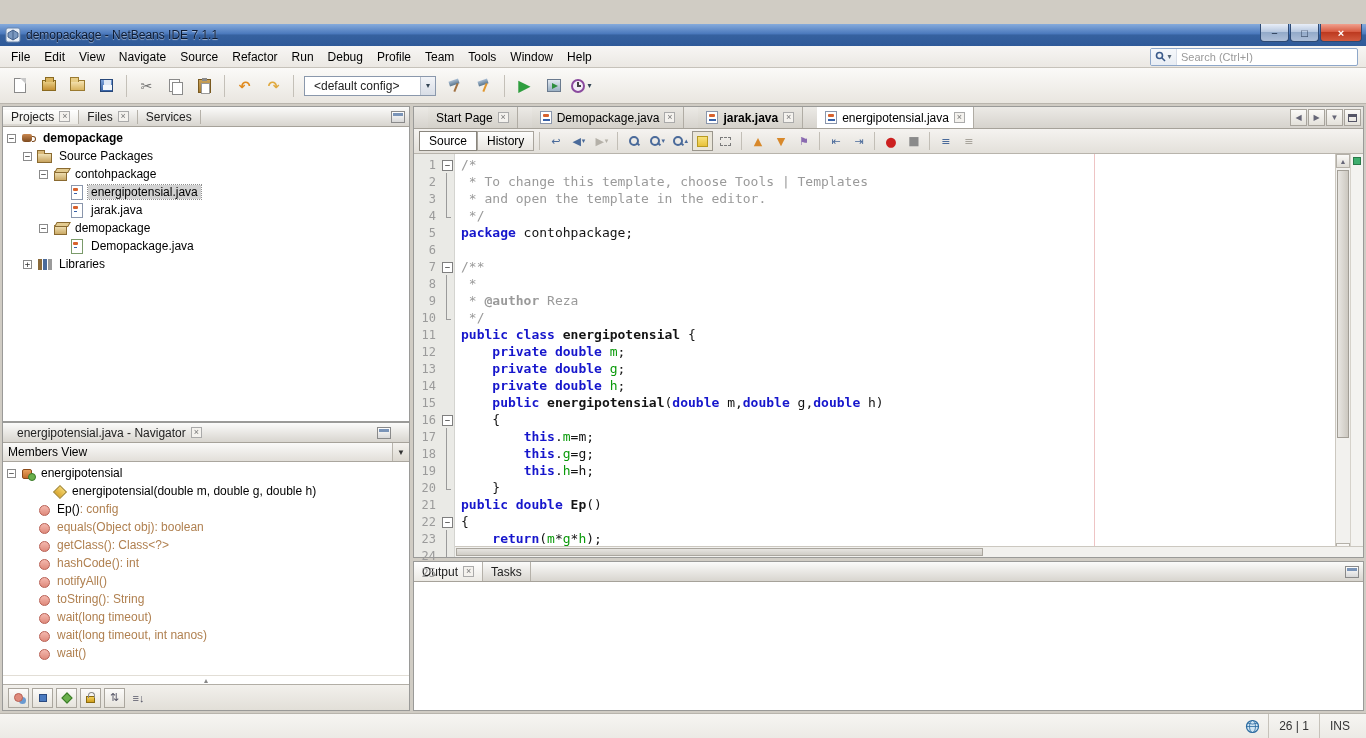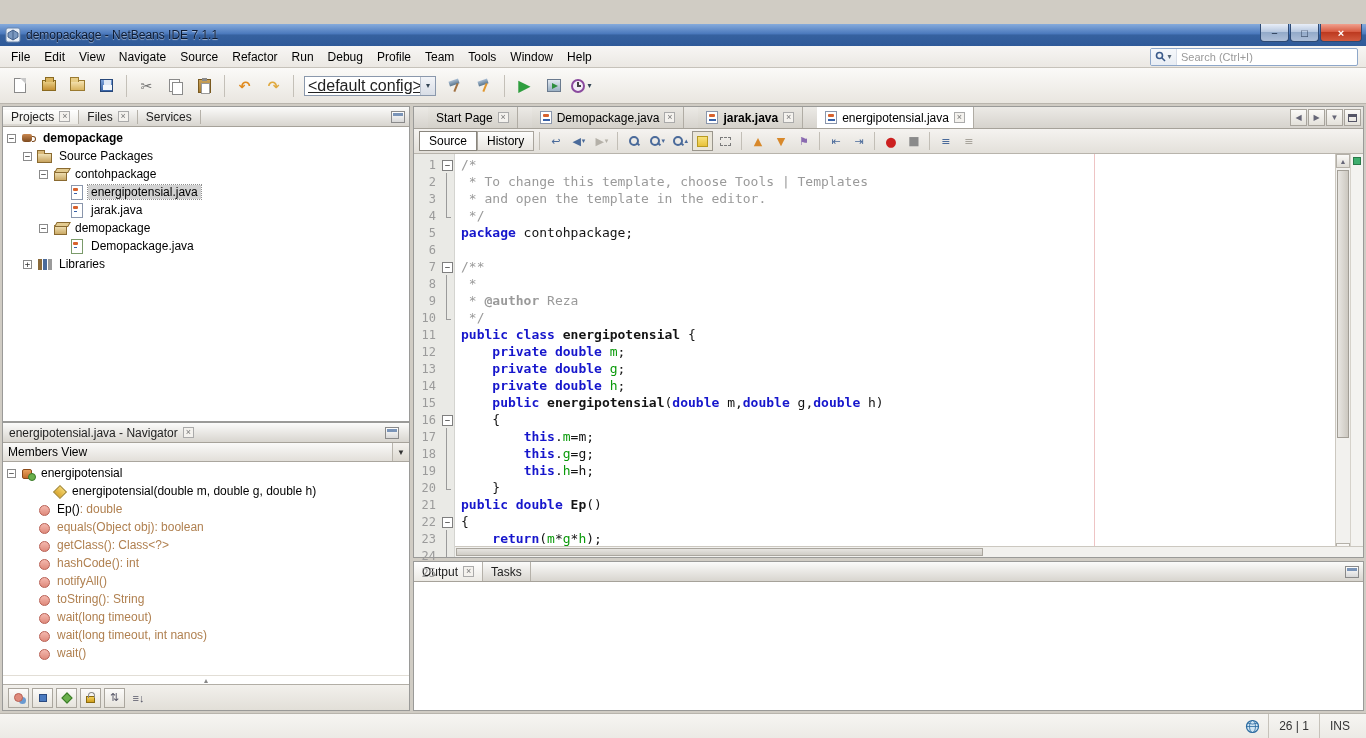--- a/index.html
+++ b/index.html
@@ -47,36 +47,36 @@
 .i-hammer{width:16px;height:15px;position:relative;}
 .i-hammer::before{content:"";position:absolute;left:1px;top:2px;width:10px;height:5px;background:linear-gradient(#a8bcd2,#5a768e);transform:rotate(-18deg);}
 .i-hammer::after{content:"";position:absolute;left:7px;top:5px;width:2px;height:9px;background:#a07040;transform:rotate(22deg);}
 .i-hammer.clean::after{background:#e0962e;}
 .i-debug{width:14px;height:13px;background:linear-gradient(#e2e8f0,#9ab0c4);border:1px solid #6a7a8e;position:relative;}
 .i-debug::after{content:"";position:absolute;left:4px;top:3px;border-left:6px solid #2e8e3e;border-top:3px solid transparent;border-bottom:3px solid transparent;}
 .i-clock{width:14px;height:14px;border-radius:50%;border:2px solid #8a4a9e;background:#f4eef8;position:relative;}
 .i-clock::before{content:"";position:absolute;left:4px;top:1px;width:2px;height:4px;background:#444;}
 .i-clock::after{content:"";position:absolute;left:4px;top:4px;width:4px;height:2px;background:#444;}
 .config-select{width:132px;height:20px;background:#fff;border:1px solid #8a98ac;display:flex;align-items:center;margin:0 4px;cursor:default;}
-.cs-text{flex:1;padding:0 3px;font-size:16px;color:#222;white-space:nowrap;overflow:hidden;text-decoration:underline;}
+.cs-text{flex:1;padding:0 9px;font-size:12px;color:#222;white-space:nowrap;overflow:hidden;}
 .cs-dd{width:15px;height:100%;display:flex;align-items:center;justify-content:center;font-size:8px;color:#345;background:linear-gradient(#f2f4f8,#d8dde6);border-left:1px solid #b8c0cc;}
 
 
 .main{flex:1;display:flex;padding:2px;gap:3px;min-height:0;}
 .left-col{width:408px;flex:0 0 408px;display:flex;flex-direction:column;gap:0;min-height:0;}
 .panel{border:1px solid #9a9a98;background:#fff;display:flex;flex-direction:column;min-height:0;}
 .explorer{height:316px;flex:0 0 316px;}
 .navigator{flex:1;}
 .ptabs{height:20px;flex:0 0 20px;display:flex;align-items:stretch;background:linear-gradient(#fbfbfa,#d8d5cf);border-bottom:1px solid #a6a29a;}
 .ptab{display:flex;align-items:center;gap:5px;padding:0 8px;border-right:1px solid #b5b1a9;font-size:12px;color:#222;cursor:default;}
 .ptab.active{background:linear-gradient(#ffffff,#eceae5);}
 .tclose{font-size:9px;color:#777;border:1px solid #aaa;width:11px;height:11px;line-height:9px;text-align:center;background:#f4f2ee;cursor:default;}
 .panel-menu{width:14px;height:12px;border:1px solid #8a8a8a;background:linear-gradient(#fff,#d8d8d8);position:relative;margin:4px 4px 0 auto;cursor:default;}
 .panel-menu::before{content:"";position:absolute;left:1px;right:1px;top:1px;height:3px;background:#7a94b8;}
-.nav-header{height:20px;flex:0 0 20px;display:flex;align-items:center;background:linear-gradient(#fbfbfa,#d8d5cf);border-bottom:1px solid #a6a29a;padding:0 6px;gap:5px;}
+.nav-header{height:20px;flex:0 0 20px;display:flex;align-items:center;background:linear-gradient(#fbfbfa,#d8d5cf);border-bottom:1px solid #a6a29a;padding:0 14px;gap:5px;}
 .nav-title{font-size:12px;color:#222;}
 .nav-combo{height:19px;flex:0 0 19px;display:flex;align-items:center;background:linear-gradient(#fafaf9,#e2dfd9);border-bottom:1px solid #aaa69e;cursor:default;}
 .nav-combo .cmb-text{flex:1;padding:0 5px;}
 .nav-combo .cmb-dd{width:17px;height:100%;display:flex;align-items:center;justify-content:center;font-size:8px;color:#333;border-left:1px solid #b8b4ac;background:linear-gradient(#f4f2ee,#dcd8d0);}
 .tree{flex:1;overflow:hidden;padding-top:2px;background:#fff;}
 .trow{height:18px;display:flex;align-items:center;white-space:nowrap;cursor:default;}
 .exp{width:9px;height:9px;flex:0 0 9px;margin-right:4px;font:9px/7px "DejaVu Sans Mono",monospace;text-align:center;color:#333;}
 .exp-minus,.exp-plus{border:1px solid #8a8a8a;background:#fff;}
 .exp-none{visibility:hidden;}
 .tlabel{padding:0 3px;}
@@ -364,21 +364,21 @@
             </div>
             <div class="trow" style="padding-left: 35px;">
               <span class="exp exp-none"></span>
               <span class="ic ic-constructor"></span>
               <span class="mname">energipotensial(double m, double g, double h)</span>
             </div>
             <div class="trow" style="padding-left: 20px;">
               <span class="exp exp-none"></span>
               <span class="ic ic-method"></span>
               <span class="mname">Ep()</span>
-              <span class="mtype"> : double</span>
+              <span class="mtype"> : config</span>
             </div>
             <div class="trow" style="padding-left: 20px;">
               <span class="exp exp-none"></span>
               <span class="ic ic-method"></span>
               <span class="mname inh">equals(Object obj)</span>
               <span class="mtype"> : boolean</span>
             </div>
             <div class="trow" style="padding-left: 20px;">
               <span class="exp exp-none"></span>
               <span class="ic ic-method"></span>

